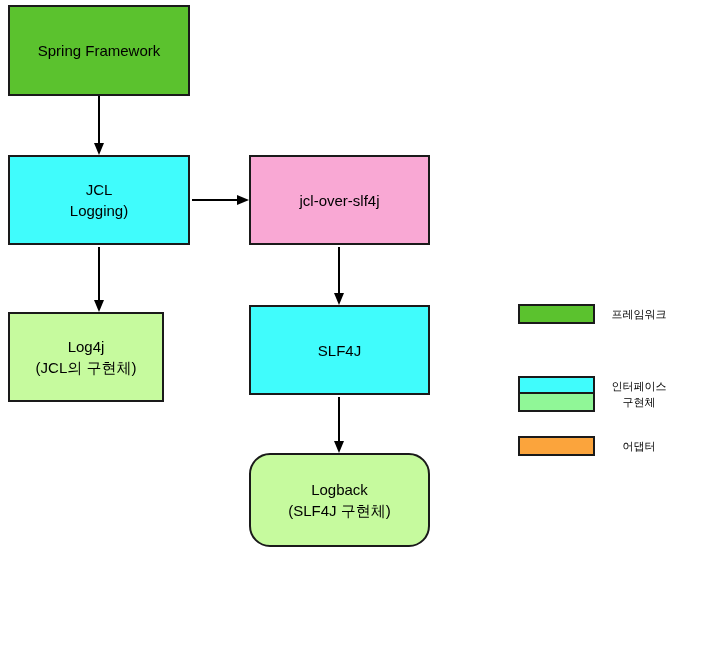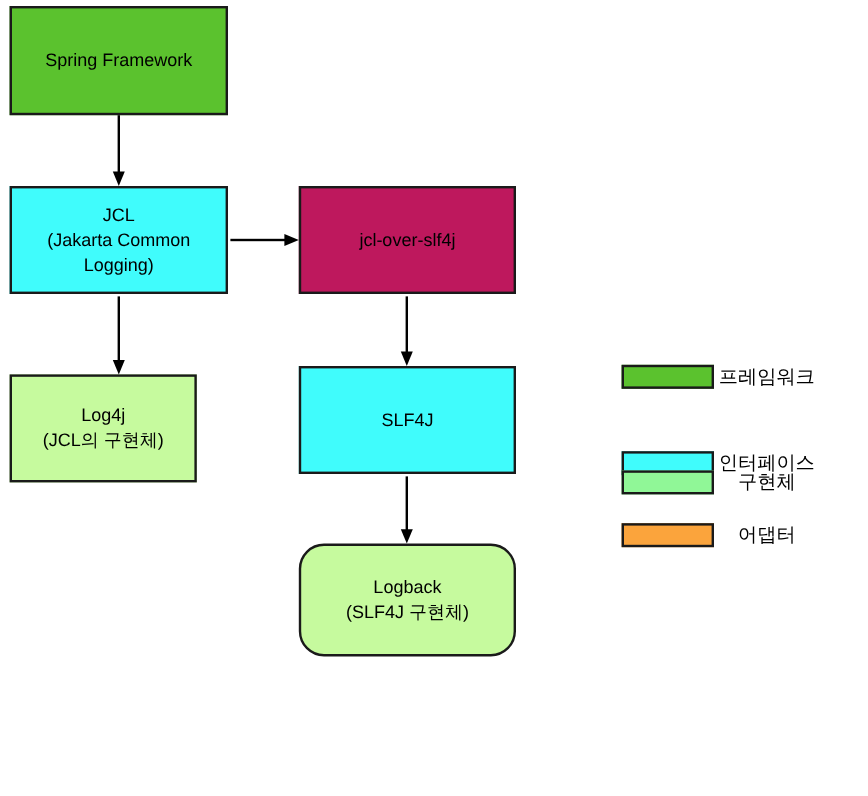--- a/index.html
+++ b/index.html
@@ -56,45 +56,44 @@
     border: 2px solid #1a1a1a;
   }
   .legend-label {
     position: absolute;
     left: 598px;
     width: 82px;
     height: 20px;
     display: flex;
     align-items: center;
     justify-content: center;
-    font-size: 16px;
+    font-size: 11px;
     color: #000000;
     white-space: nowrap;
   }
   .ly1 { top: 304px; }
   .ly2 { top: 348px; margin-top: 28px; }
   .ly3 { top: 392px; }
   .ly4 { top: 436px; }
 </style>
 </head>
 <body>
 
 <div class="canvas">
 
   <div class="node node-spring" style="background-color: rgb(91, 194, 46);">
     <span>Spring Framework</span>
   </div>
 
   <div class="node node-jcl" style="background-color: rgb(64, 252, 252);">
     <span>JCL</span>
-    <span>(Jakarta Common</span>
     <span>Logging)</span>
   </div>
 
-  <div class="node node-adapter" style="background-color: #be185d;">
+  <div class="node node-adapter" style="background-color: #f9a8d4;">
     <span>jcl-over-slf4j</span>
   </div>
 
   <div class="node node-log4j" style="background-color: rgb(198, 250, 158);">
     <span>Log4j</span>
     <span>(JCL의 구현체)</span>
   </div>
 
   <div class="node node-slf4j" style="background-color: rgb(64, 252, 252);">
     <span>SLF4J</span>

